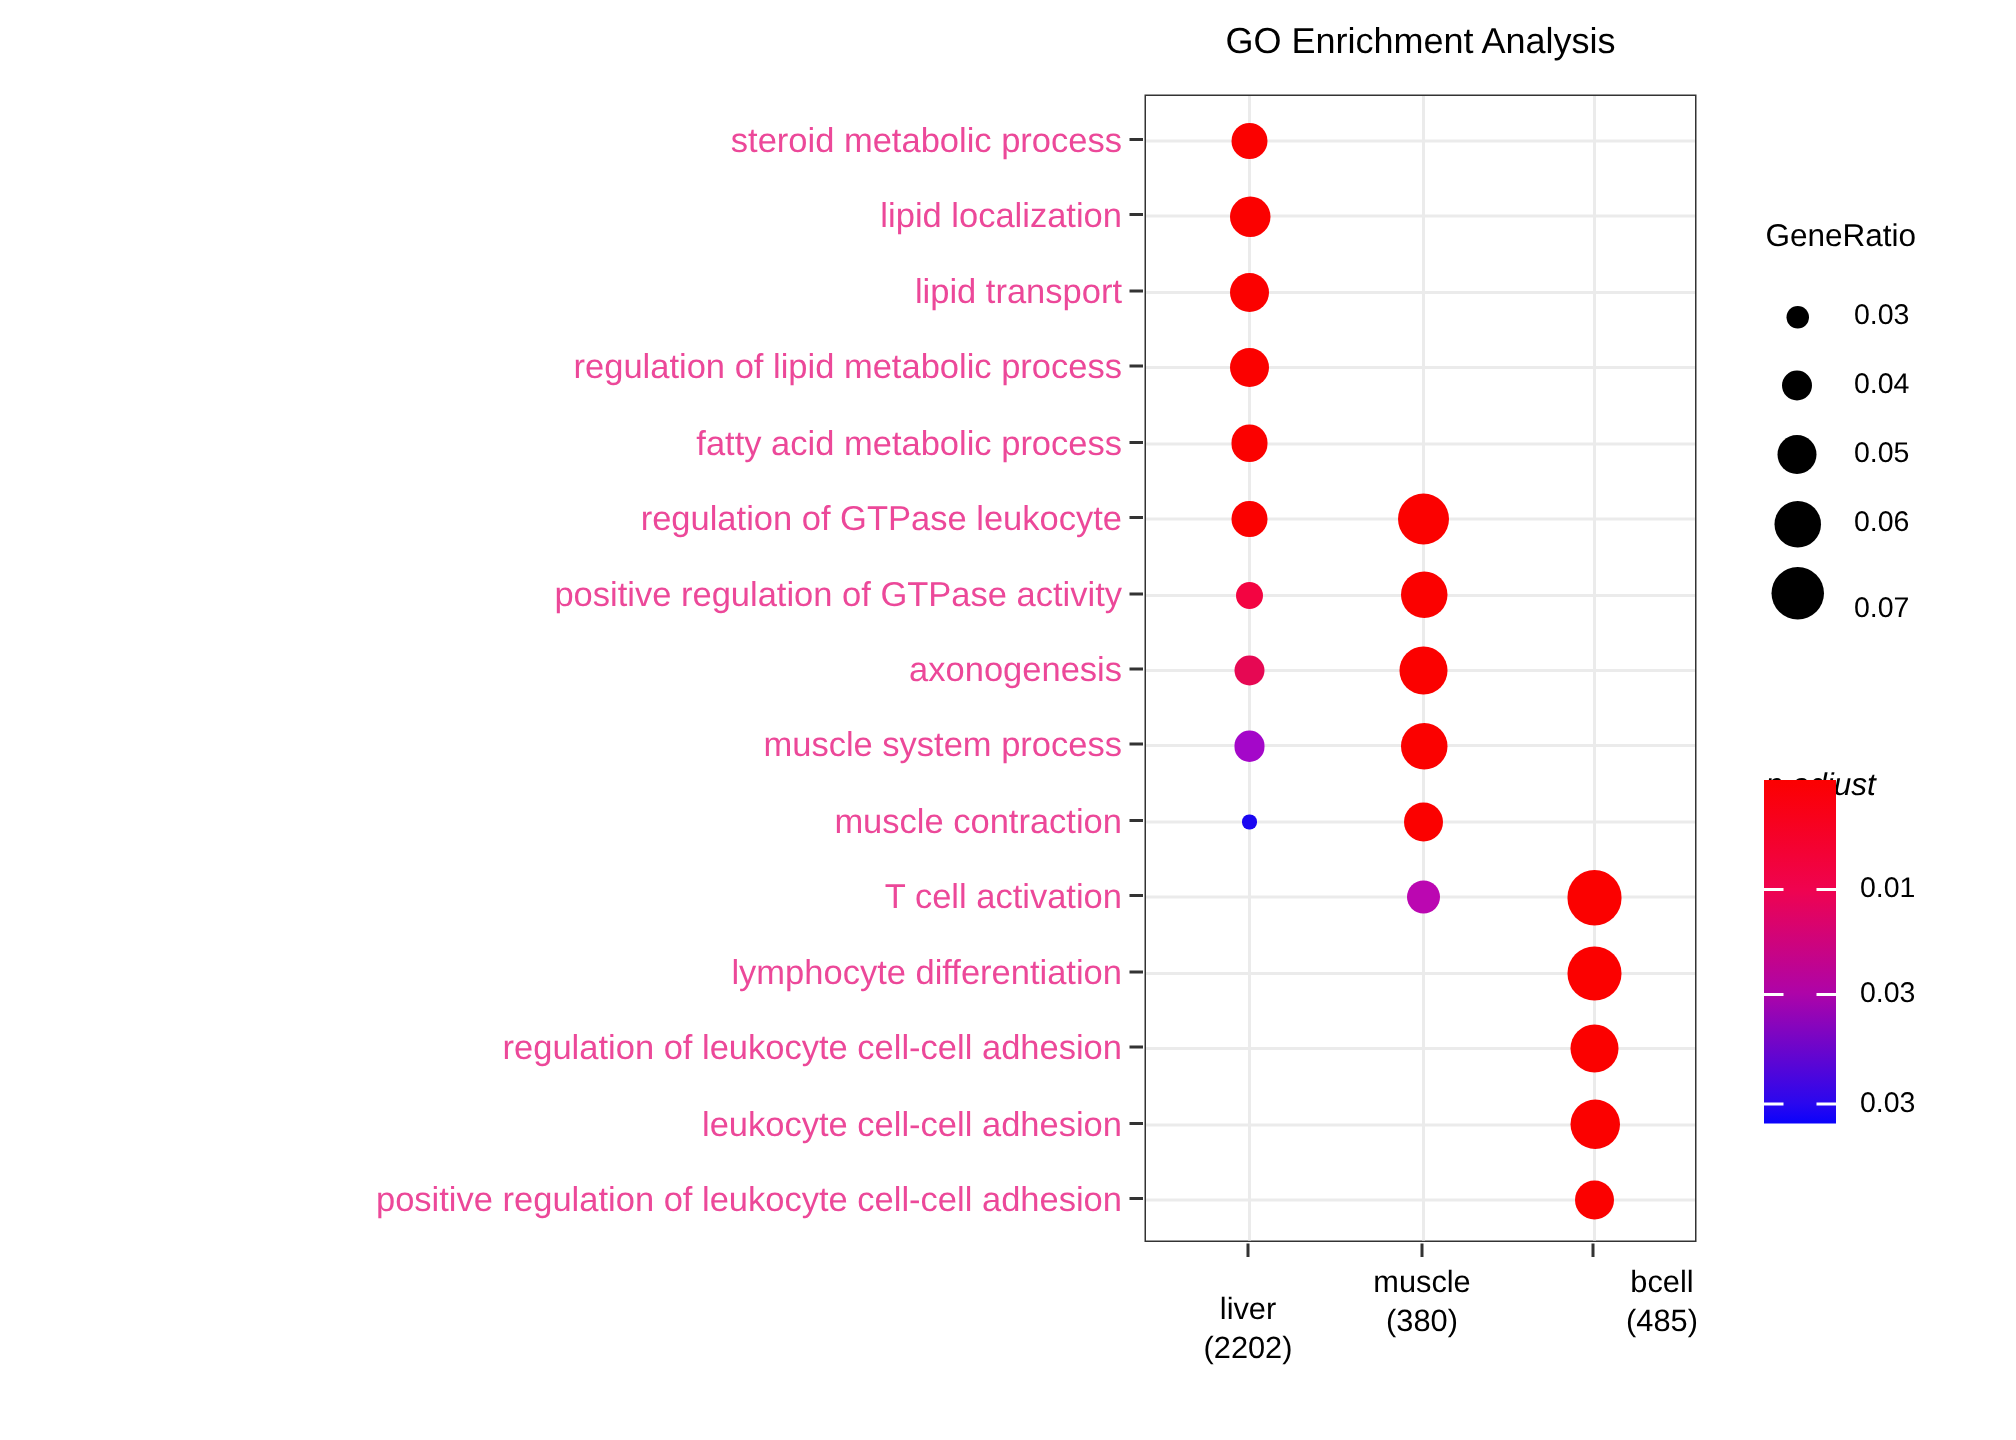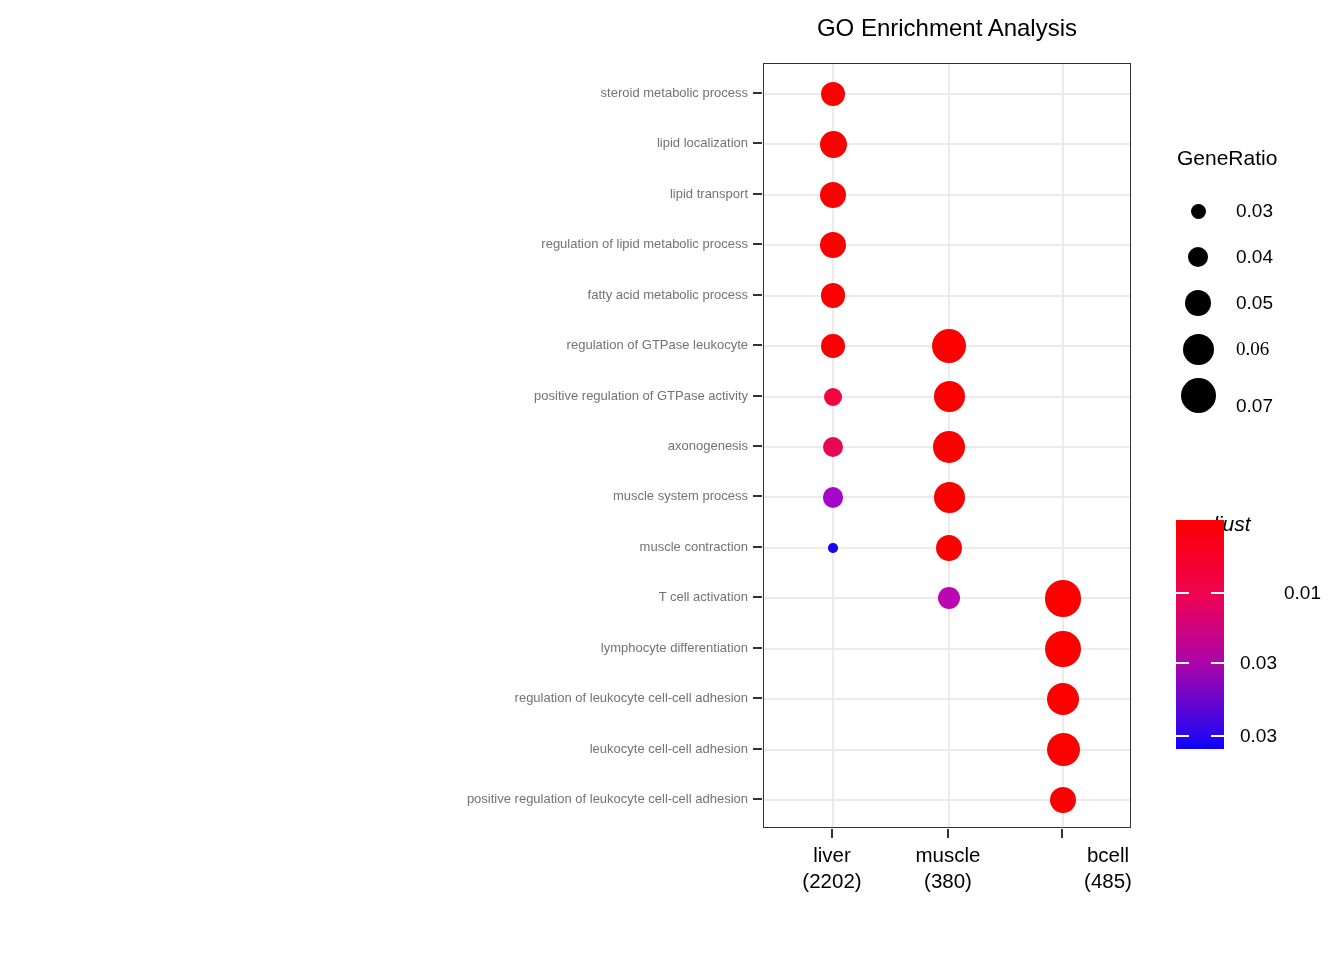--- a/index.html
+++ b/index.html
@@ -7,22 +7,22 @@
        font-family:"Liberation Sans",sans-serif;color:#000;}
   .chart-title{position:absolute;left:763px;top:14px;width:368px;text-align:center;
        white-space:nowrap;font-size:24px;color:#000;overflow:visible;}
   #panel{position:absolute;left:763px;top:63px;width:368px;height:765px;
        background:#ffffff;border:1.5px solid #333333;box-sizing:border-box;}
   .gridline-h{position:absolute;left:0;width:100%;height:2px;background:#ebebeb;}
   .gridline-v{position:absolute;top:0;height:100%;width:2px;background:#ebebeb;}
   .dot{position:absolute;border-radius:50%;}
   .ytick{position:absolute;width:9px;height:2px;background:#333;}
   .xtick{position:absolute;width:2px;height:9px;background:#333;}
-  .ylabel{position:absolute;right:596px;white-space:nowrap;font-size:13px;
-       line-height:26px;text-align:right;color:#737373;}
+  .ylabel{position:absolute;right:596px;white-space:nowrap;font-size:23px;
+       line-height:26px;text-align:right;color:#ec4899;}
   .xlabel{position:absolute;width:160px;text-align:center;font-size:20.5px;
        line-height:26px;color:#000;}
   .legend-title{position:absolute;left:1177px;font-size:21px;color:#000;white-space:nowrap;}
   .size-dot{position:absolute;border-radius:50%;background:#000;}
   .legend-label{position:absolute;left:1236px;font-size:19px;line-height:24px;color:#000;}
   #colorbar{position:absolute;left:1176px;top:520px;width:48px;height:229px;}
   .cbar-tick{position:absolute;width:13px;height:2px;background:#ffffff;}
   .cbar-label{position:absolute;left:1240px;font-size:19px;line-height:24px;color:#000;}
 </style>
 </head>
@@ -106,21 +106,21 @@
     <div class="dot" style="height: 33px; width: 33px; left: 282.5px; top: 669.1px; background: rgb(251, 1, 0);"></div>
     <div class="dot" style="height: 26.5px; width: 26.5px; left: 285.8px; top: 722.8px; background: rgb(251, 1, 0);"></div>
   </div>
 
 <div id="xticks">
     <div class="xtick" style="left: 831px; top: 829px;"></div>
     <div class="xtick" style="left: 947px; top: 829px;"></div>
     <div class="xtick" style="left: 1061px; top: 829px;"></div>
   </div>
 <div id="xlabels">
-    <div class="xlabel" style="left: 752px; top: 842px;">
+    <div class="xlabel" style="left: 752px; top: 860px;">
       <div>liver</div>
       <div>(2202)</div>
     </div>
     <div class="xlabel" style="left: 868px; top: 842px;">
       <div>muscle</div>
       <div>(380)</div>
     </div>
     <div class="xlabel" style="left: 1028px; top: 842px;">
       <div>bcell</div>
       <div>(485)</div>
@@ -129,31 +129,31 @@
 
 <div class="legend-title" style="top:146px;">GeneRatio</div>
 <div id="size-legend">
     <div class="size-dot" style="height: 15px; width: 15px; left: 1190.5px; top: 203.5px; background: rgb(0, 0, 0);"></div>
     <div class="legend-label" style="top: 199px;">0.03</div>
     <div class="size-dot" style="height: 20px; width: 20px; left: 1188px; top: 247px; background: rgb(0, 0, 0);"></div>
     <div class="legend-label" style="top: 245px;">0.04</div>
     <div class="size-dot" style="height: 26px; width: 26px; left: 1185px; top: 290px; background: rgb(0, 0, 0);"></div>
     <div class="legend-label" style="top: 291px;">0.05</div>
     <div class="size-dot" style="height: 31px; width: 31px; left: 1182.5px; top: 333.5px; background: rgb(0, 0, 0);"></div>
-    <div class="legend-label" style="top: 337px; font-family: Liberation Serif, serif;">0.06</div>
+    <div class="legend-label" style="top: 337px;">0.06</div>
     <div class="size-dot" style="height: 35px; width: 35px; left: 1180.5px; top: 377.5px; background: rgb(0, 0, 0);"></div>
     <div class="legend-label" style="top: 394px;">0.07</div>
   </div>
 
 <div class="legend-title" style="top:512px;font-style:italic;">p.adjust</div>
 <div id="colorbar" style="background: linear-gradient(rgb(252, 0, 0) 0%, rgb(239, 3, 80) 32%, rgb(174, 4, 168) 62%, rgb(43, 7, 238) 94%, rgb(11, 2, 251) 100%);">
     <div class="cbar-tick" style="left: 0px; top: 71.6px;"></div>
     <div class="cbar-tick" style="right: 0px; position: absolute; top: 71.6px;"></div>
     <div class="cbar-tick" style="left: 0px; top: 141.7px;"></div>
     <div class="cbar-tick" style="right: 0px; position: absolute; top: 141.7px;"></div>
     <div class="cbar-tick" style="left: 0px; top: 214.9px;"></div>
     <div class="cbar-tick" style="right: 0px; position: absolute; top: 214.9px;"></div>
   </div>
 <div id="cbar-labels">
-    <div class="cbar-label" style="top: 580.6px; margin-left: 44px;">0.01</div>
+    <div class="cbar-label" style="top: 580.6px;">0.01</div>
     <div class="cbar-label" style="top: 650.7px;">0.03</div>
     <div class="cbar-label" style="top: 723.9px;">0.03</div>
   </div>
 
 </body></html>

